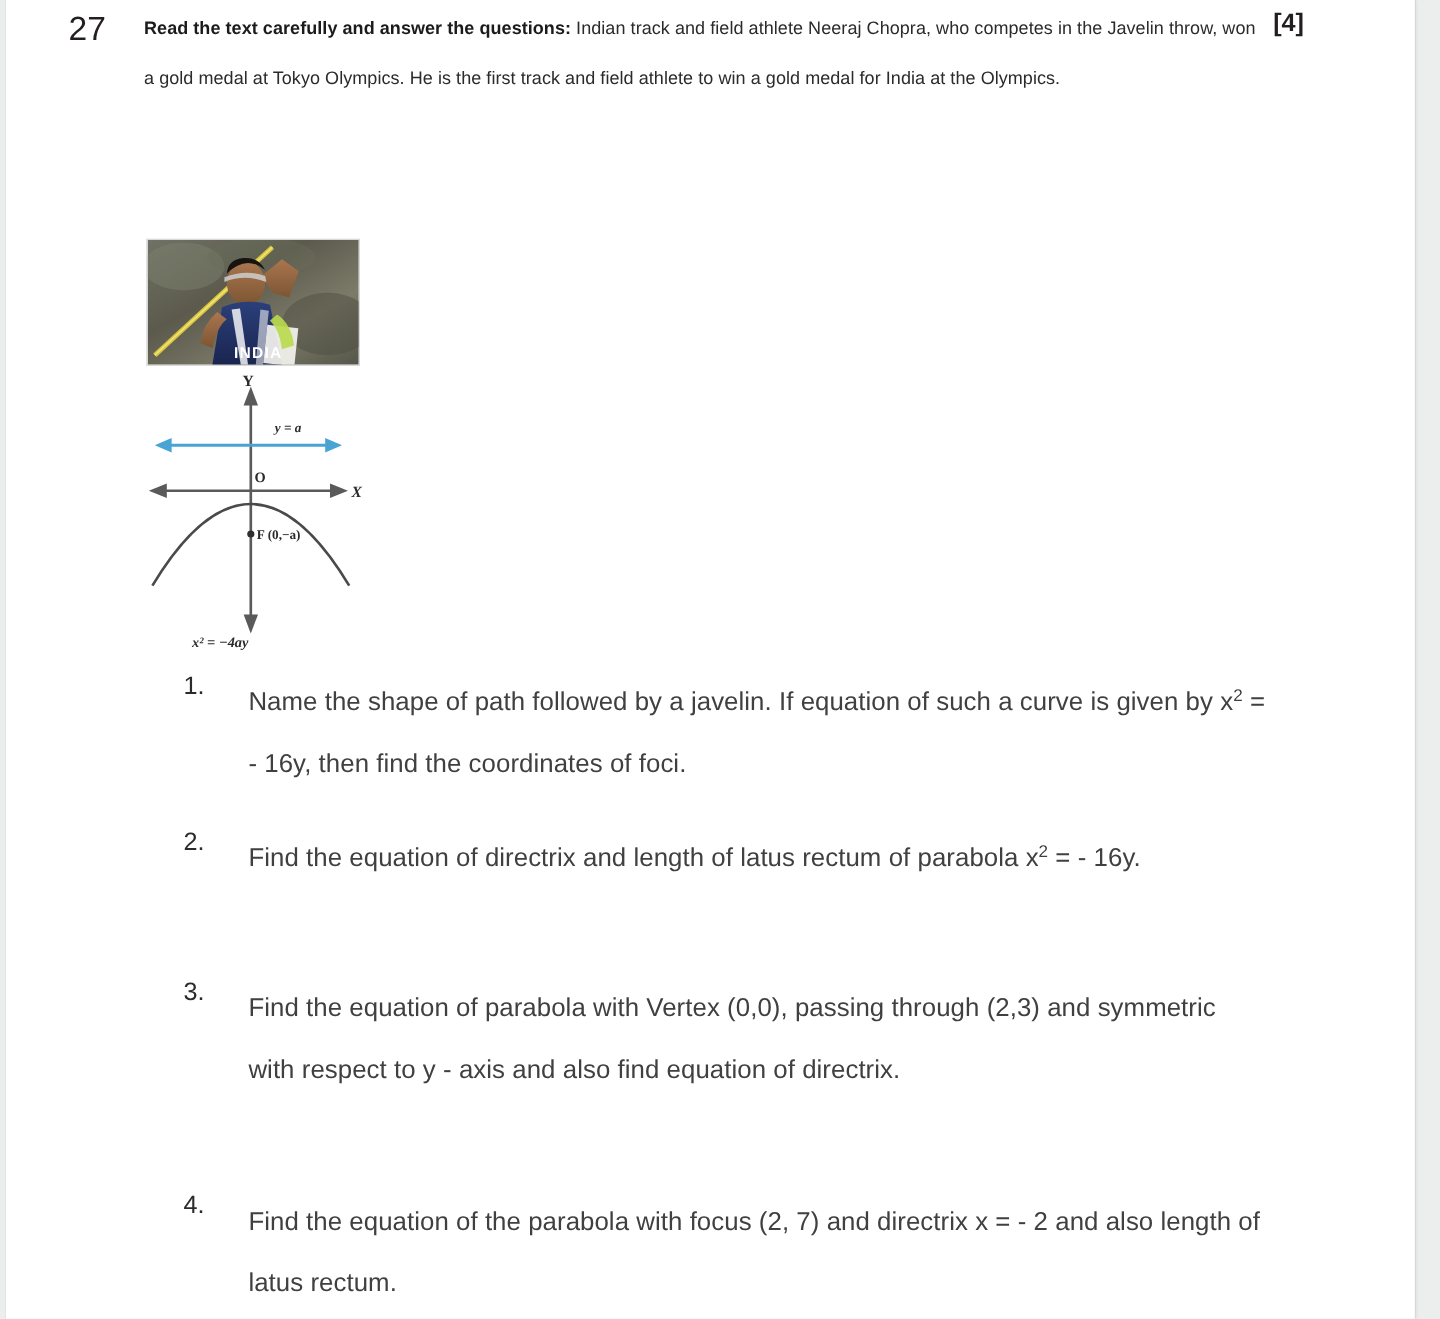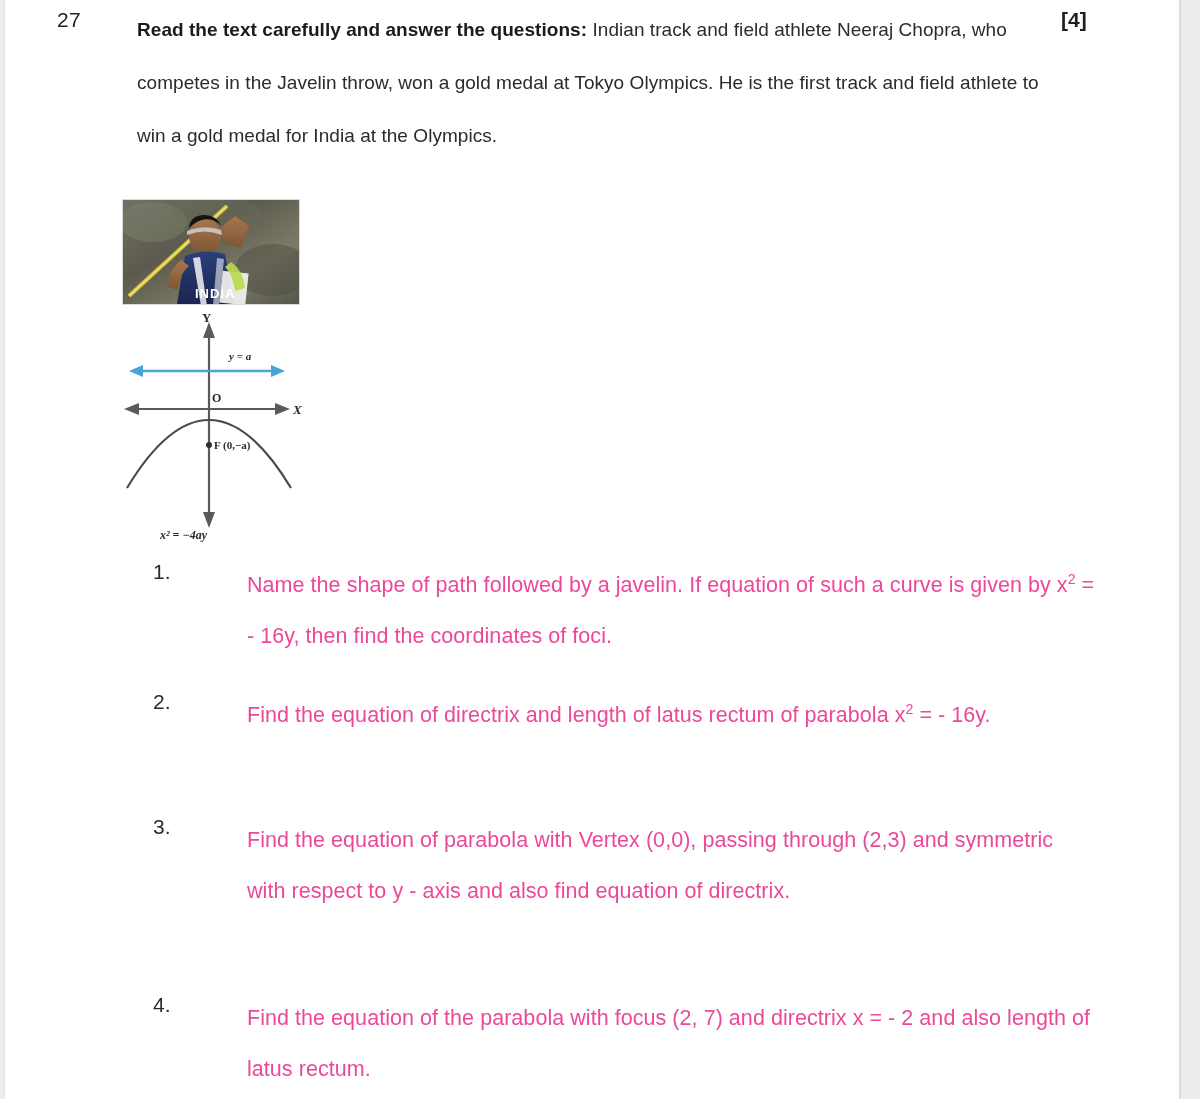--- a/index.html
+++ b/index.html
@@ -34,41 +34,41 @@
     width: 18px;
     height: 1099px;
     background: #eceded;
   }
 
   
   .q-number {
     position: absolute;
     left: 52px;
     top: 8px;
-    font-size: 21px;
+    font-size: 28px;
     color: #231f20;
     font-weight: 400;
     letter-spacing: .2px;
   }
   .q-marks {
     position: absolute;
     left: 1056px;
     top: 8px;
     font-size: 21px;
     font-weight: 700;
     color: #231f20;
   }
 
   .stem {
     position: absolute;
-    left: 132px;
+    left: 115px;
     top: 3px;
     width: 930px;
-    font-size: 19px;
-    line-height: 53px;
+    font-size: 15px;
+    line-height: 42px;
     color: #2b2b2b;
     letter-spacing: .05px;
   }
   .stem b {
     font-weight: 700;
     color: #1b1b1b;
   }
 
   
   #athlete-photo {
@@ -110,23 +110,22 @@
     font-size: 21px;
     color: #2b2b2b;
   }
   .q-item .body {
     position: absolute;
     left: 202px;
     top: 0;
     width: 850px;
     font-size: 21.5px;
     line-height: 51px;
-    color: #ec4899;
+    color: #404040;
     letter-spacing: .05px;
-    margin-left: 40px;
   }
   sup {
     font-size: 0.66em;
     vertical-align: super;
     line-height: 0;
   }
 </style>
 </head>
 <body>
 

